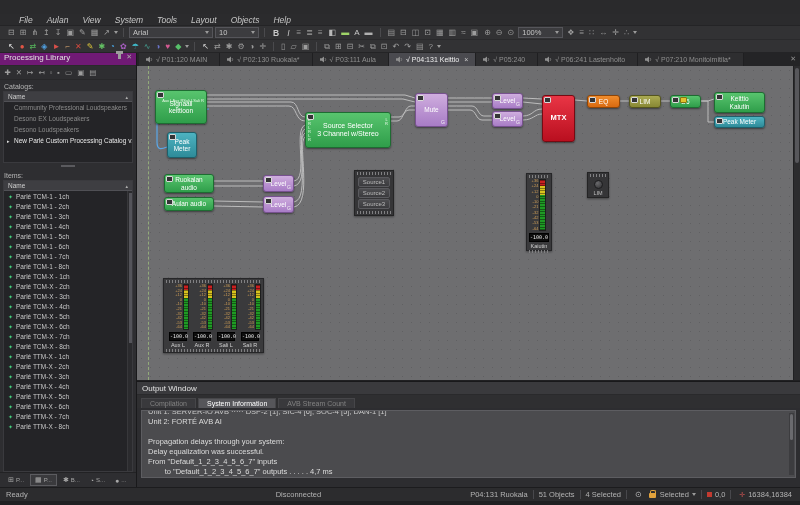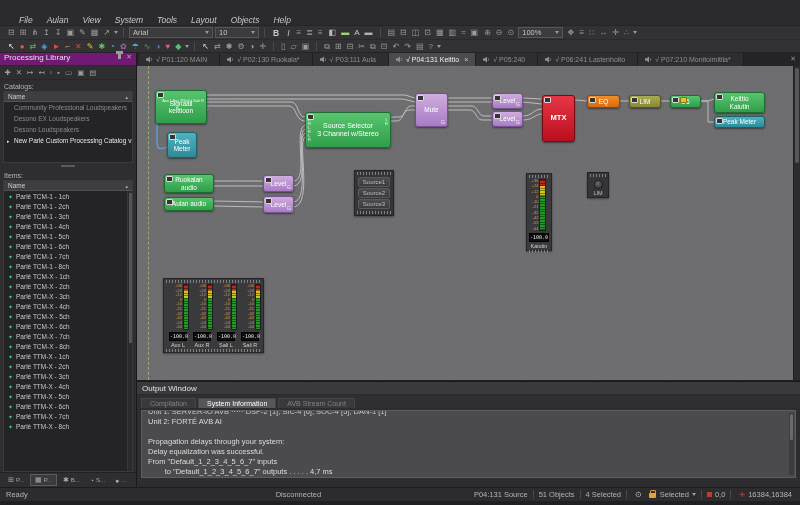--- a/index.html
+++ b/index.html
@@ -819,21 +819,21 @@
           </div>
       </div>
     </div>
   </div>
 
   <div class="statusbar">
     <span class="sb-item" style="margin-left:2px;">Ready</span>
     <span style="width:248px"></span>
     <span class="sb-item">Disconnected</span>
     <span style="flex:1"></span>
-    <span class="sb-item">P04:131 Source</span>
+    <span class="sb-item">P04:131 Ruokala</span>
     <span class="sb-sep"></span>
     <span class="sb-item">51 Objects</span>
     <span class="sb-sep"></span>
     <span class="sb-item">4 Selected</span>
     <span class="sb-sep"></span>
     <span class="eye-icon">⊙</span>
     <span class="lock-icon"></span>
     <span class="sb-item">Selected</span>
     <span class="dd" style="margin-left:3px"></span>
     <span class="sb-sep"></span>

